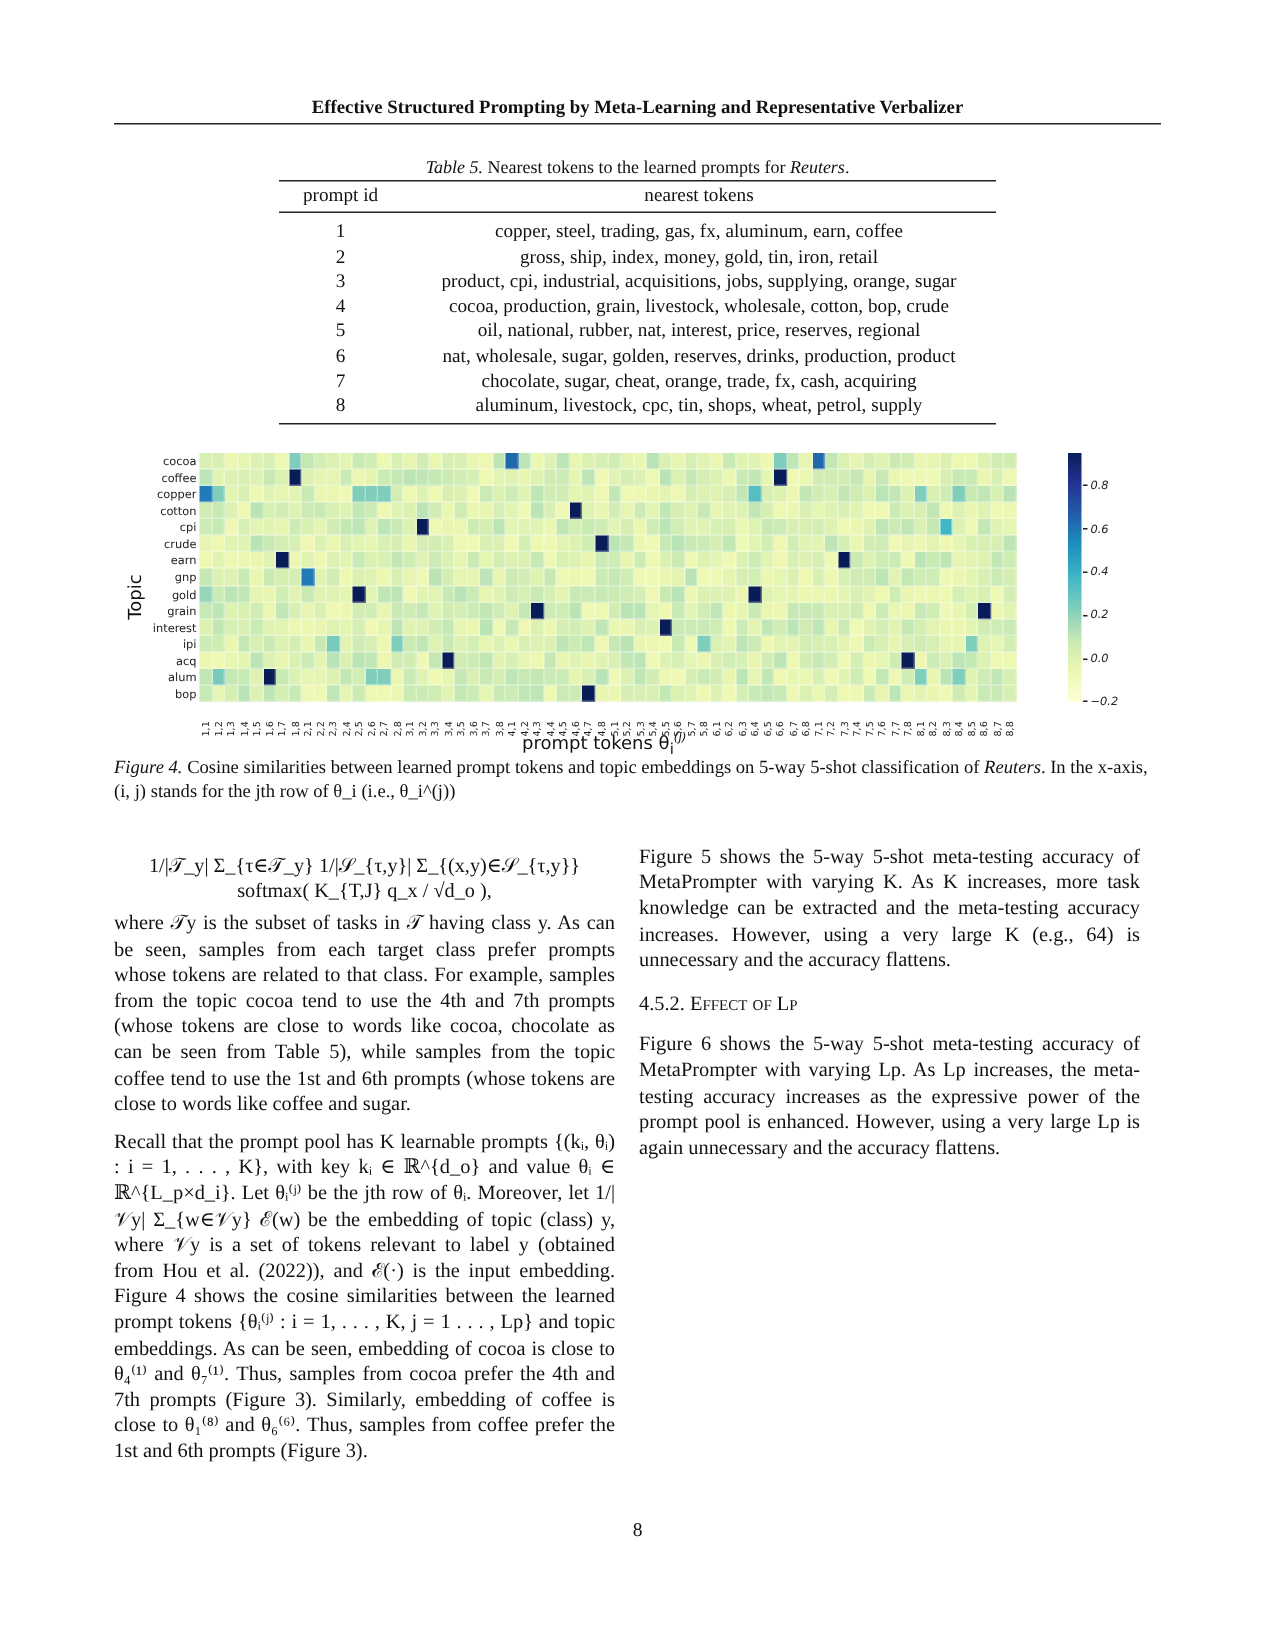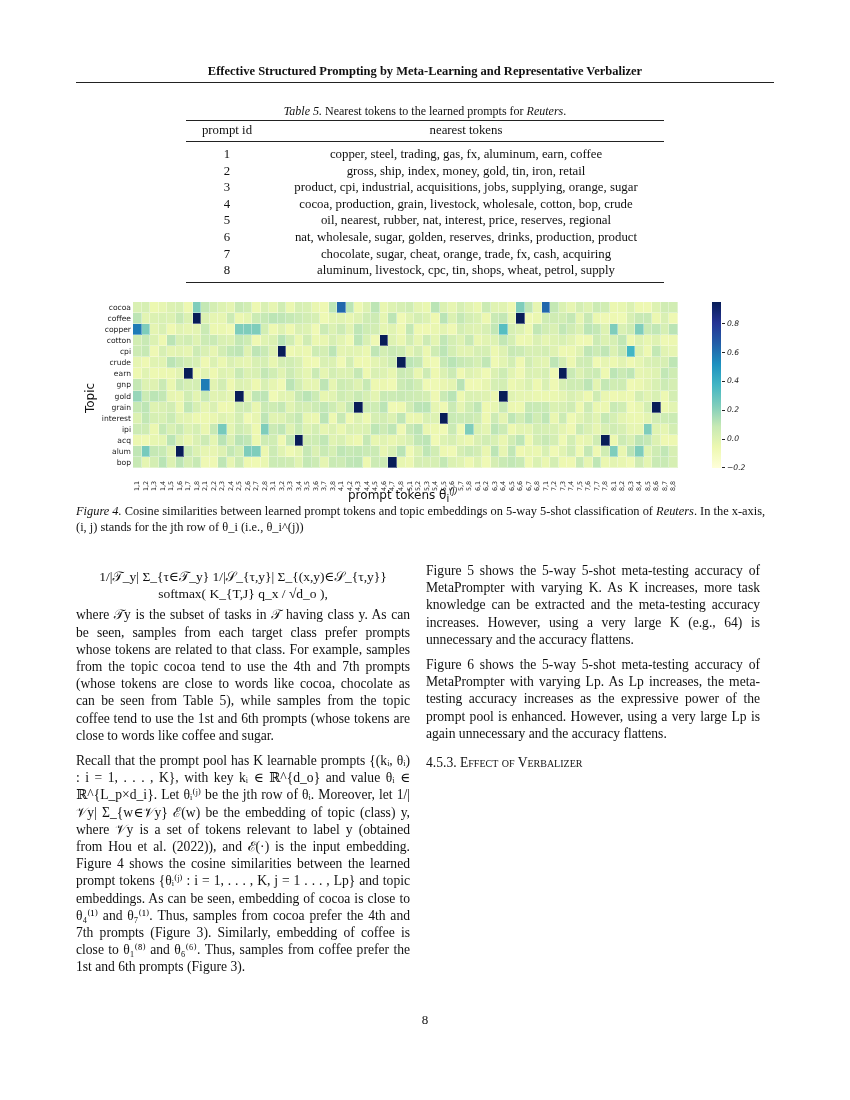--- a/index.html
+++ b/index.html
@@ -66,21 +66,21 @@
     <tr>
         <td>3</td>
         <td>product, cpi, industrial, acquisitions, jobs, supplying, orange, sugar</td>
       </tr>
     <tr>
         <td>4</td>
         <td>cocoa, production, grain, livestock, wholesale, cotton, bop, crude</td>
       </tr>
     <tr>
         <td>5</td>
-        <td>oil, nearest, rubber, nat, interest, price, reserves, regional</td>
+        <td>oil, national, rubber, nat, interest, price, reserves, regional</td>
       </tr>
     <tr>
         <td>6</td>
         <td>nat, wholesale, sugar, golden, reserves, drinks, production, product</td>
       </tr>
     <tr>
         <td>7</td>
         <td>chocolate, sugar, cheat, orange, trade, fx, cash, acquiring</td>
       </tr>
     <tr>
@@ -1152,17 +1152,17 @@
 <div class="fig-caption"><i>Figure 4.</i><span> Cosine similarities between learned prompt tokens and topic embeddings on 5-way 5-shot classification of </span><i>Reuters</i><span>. In the x-axis, (i, j) stands for the jth row of θ_i (i.e., θ_i^(j))</span></div>
 
 <div class="col left">
   <div class="eq">1/|𝒯_y| Σ_{τ∈𝒯_y} 1/|𝒮_{τ,y}| Σ_{(x,y)∈𝒮_{τ,y}} softmax( K_{T,J} q_x / √d_o ),</div>
   <p>where 𝒯y is the subset of tasks in 𝒯 having class y. As can be seen, samples from each target class prefer prompts whose tokens are related to that class. For example, samples from the topic cocoa tend to use the 4th and 7th prompts (whose tokens are close to words like cocoa, chocolate as can be seen from Table 5), while samples from the topic coffee tend to use the 1st and 6th prompts (whose tokens are close to words like coffee and sugar.</p>
   <p>Recall that the prompt pool has K learnable prompts {(kᵢ, θᵢ) : i = 1, . . . , K}, with key kᵢ ∈ ℝ^{d_o} and value θᵢ ∈ ℝ^{L_p×d_i}. Let θᵢ⁽ʲ⁾ be the jth row of θᵢ. Moreover, let 1/|𝒱y| Σ_{w∈𝒱y} ℰ(w) be the embedding of topic (class) y, where 𝒱y is a set of tokens relevant to label y (obtained from Hou et al. (2022)), and ℰ(·) is the input embedding. Figure 4 shows the cosine similarities between the learned prompt tokens {θᵢ⁽ʲ⁾ : i = 1, . . . , K, j = 1 . . . , Lp} and topic embeddings. As can be seen, embedding of cocoa is close to θ₄⁽¹⁾ and θ₇⁽¹⁾. Thus, samples from cocoa prefer the 4th and 7th prompts (Figure 3). Similarly, embedding of coffee is close to θ₁⁽⁸⁾ and θ₆⁽⁶⁾. Thus, samples from coffee prefer the 1st and 6th prompts (Figure 3).</p>
 </div>
 
 <div class="col right">
   <p>Figure 5 shows the 5-way 5-shot meta-testing accuracy of MetaPrompter with varying K. As K increases, more task knowledge can be extracted and the meta-testing accuracy increases. However, using a very large K (e.g., 64) is unnecessary and the accuracy flattens.</p>
+  <div class="subsec">4.5.2. Effect of Lp</div>
   <p>Figure 6 shows the 5-way 5-shot meta-testing accuracy of MetaPrompter with varying Lp. As Lp increases, the meta-testing accuracy increases as the expressive power of the prompt pool is enhanced. However, using a very large Lp is again unnecessary and the accuracy flattens.</p>
-  <div class="subsec">4.5.3. Effect of Verbalizer</div>
 </div>
 
 <div class="page-num">8</div>
 
 </body></html>

